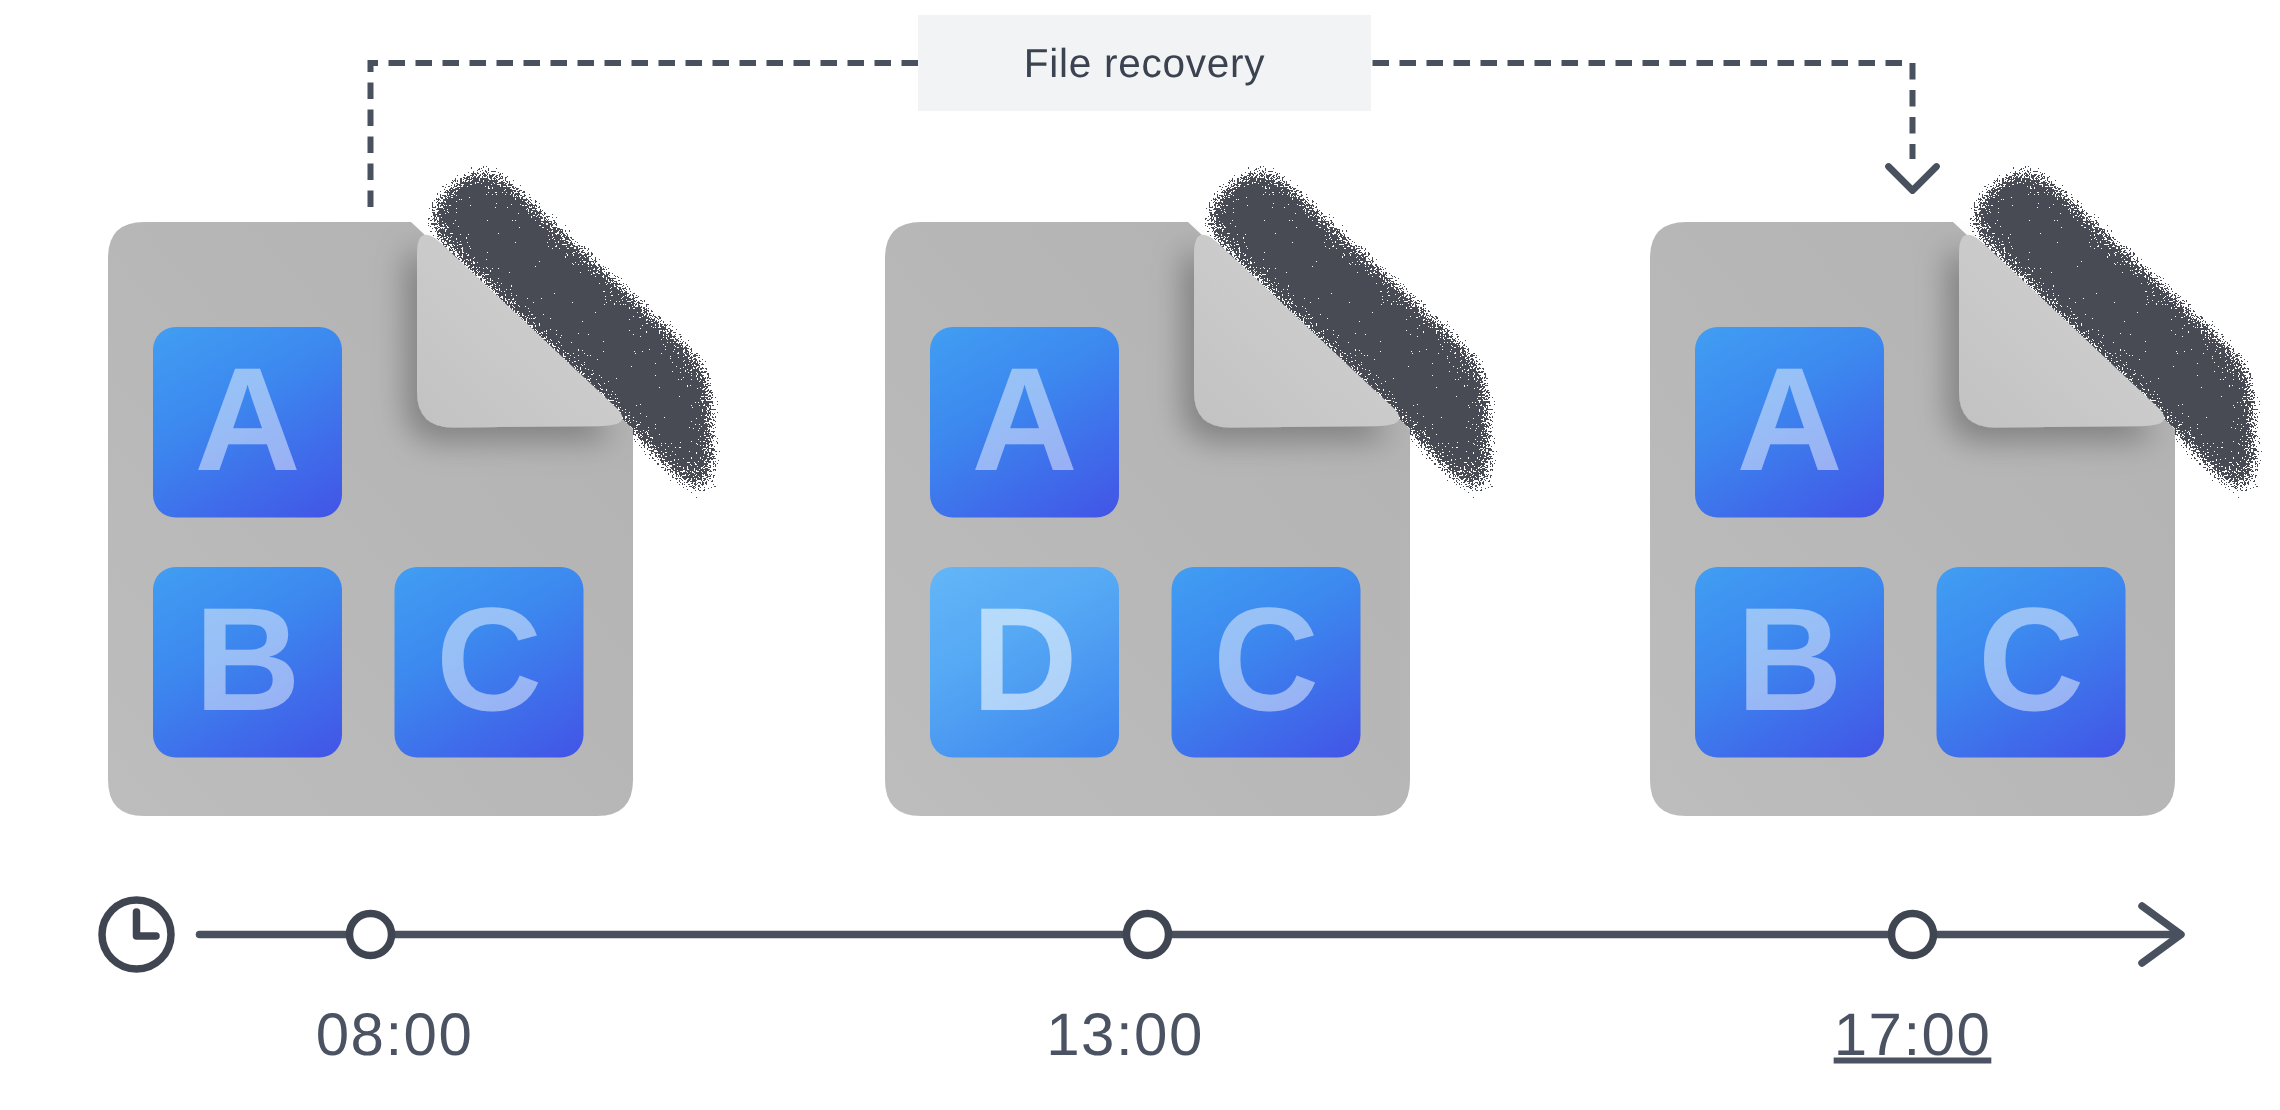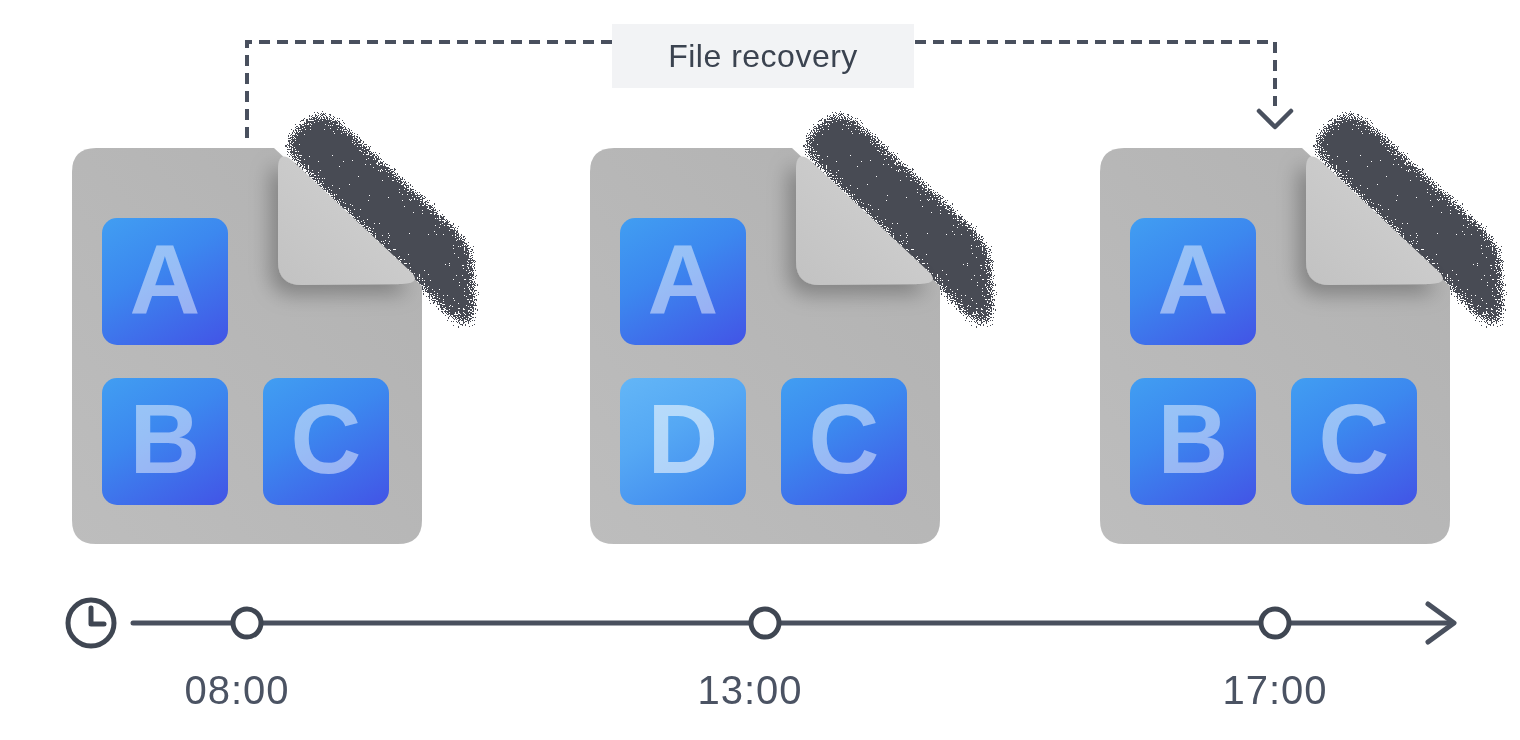--- a/index.html
+++ b/index.html
@@ -25,23 +25,23 @@
   .pos-1{left:30px;top:230px;}
   .pos-2{left:191px;top:230px;}
   .letter{
     font-size:98px;font-weight:700;line-height:1;color:var(--block-letter);
     transform:translateY(-3px);user-select:none;
   }
   .block.changed .letter{color:var(--block-letter-changed);}
 
   
   .recovery-label{
-    position:absolute;left:612px;top:24px;width:302px;height:64px;
+    position:absolute;left:612px;top:10px;width:302px;height:64px;
     background:var(--label-bg);display:flex;align-items:center;justify-content:center;
-    font-size:32px;font-weight:400;color:var(--label-text);letter-spacing:0.5px;
+    font-size:27px;font-weight:400;color:var(--label-text);letter-spacing:0.5px;
   }
 
   
   .stroke-ink{stroke:var(--ink);fill:none;}
   .dashed{stroke-width:4;stroke-dasharray:11 7;}
   .chev{stroke-width:4.5;stroke-linecap:round;stroke-linejoin:round;}
   .tl-line{stroke-width:5;stroke-linecap:round;}
   .tl-node{fill:var(--node-fill);stroke:#3f4652;stroke-width:5;}
   .clock{stroke:#3f4652;stroke-width:5;fill:none;stroke-linecap:round;stroke-linejoin:round;}
 
@@ -155,17 +155,17 @@
     <g>
       <circle class="clock" cx="91" cy="623" r="23"></circle>
       <path class="clock" d="M91,608 L91,624 L104,624"></path>
     </g>
     <circle class="tl-node" cx="247" cy="623" r="14"></circle>
     <circle class="tl-node" cx="765" cy="623" r="14"></circle>
     <circle class="tl-node" cx="1275" cy="623" r="14"></circle>
   </svg>
 
   <div class="layer">
-      <div class="time-label" style="left: 127px;">08:00</div>
+      <div class="time-label" style="left: 153px;">08:00</div>
       <div class="time-label" style="left: 640px;">13:00</div>
-      <div class="time-label" style="left: 1165px;">17:00</div>
+      <div class="time-label" style="left: 1165px; text-decoration: underline;">17:00</div>
     </div>
 </div>
 
 </body></html>

